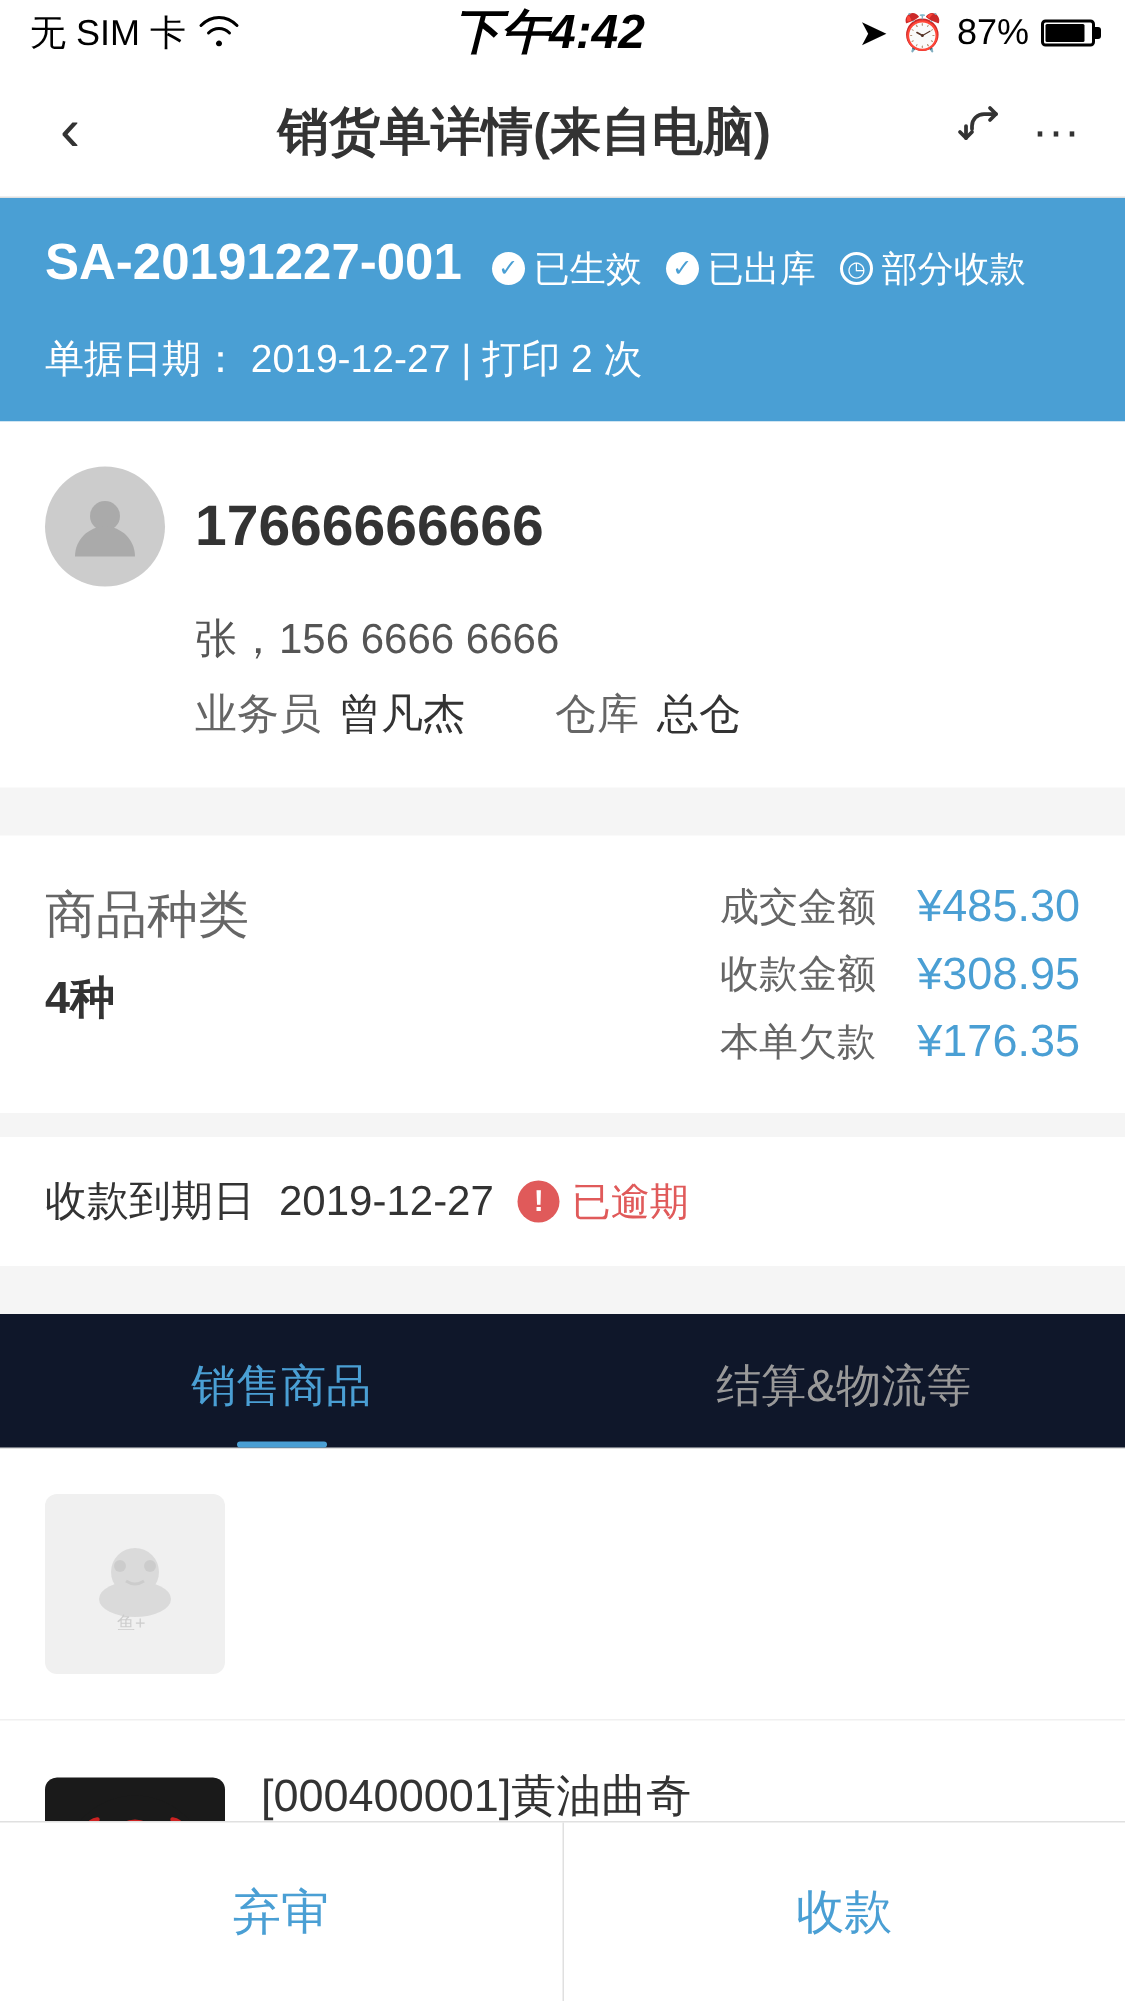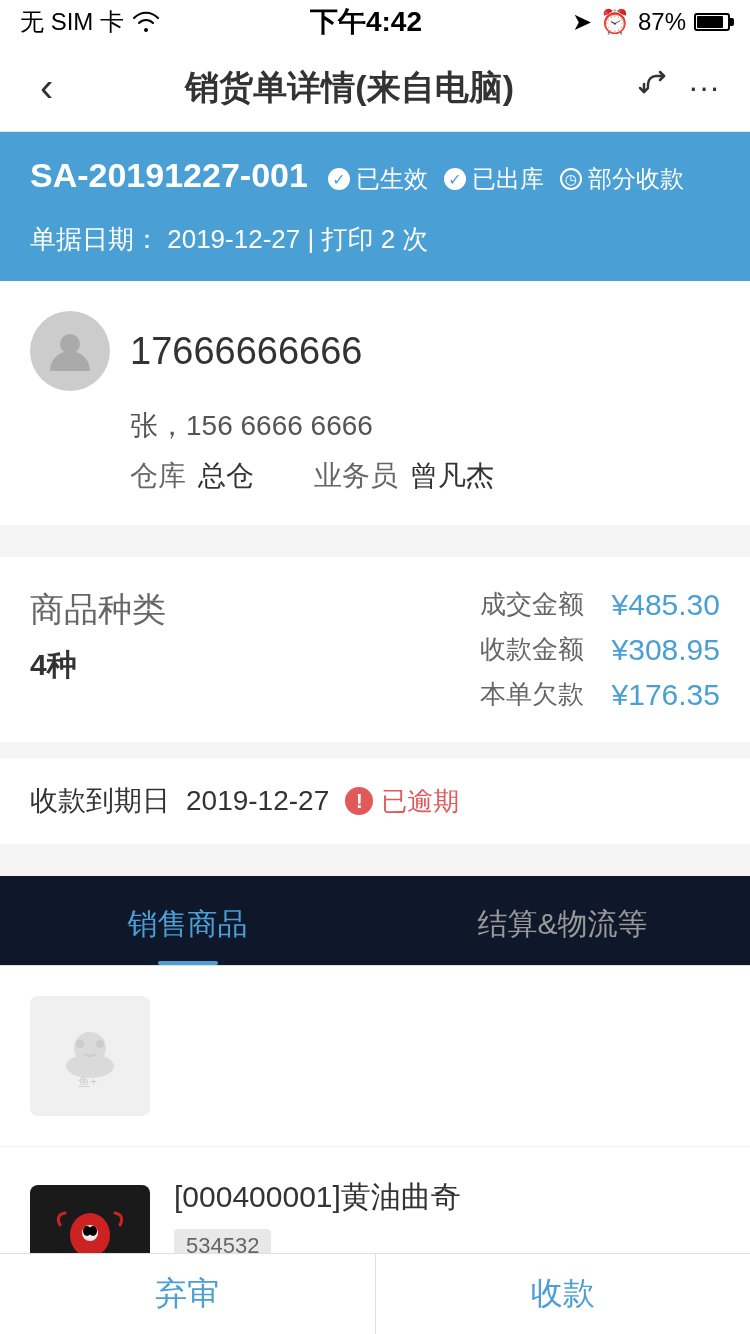--- a/index.html
+++ b/index.html
@@ -18,21 +18,21 @@
       background: #fff;
       height: 44px;
       display: flex;
       align-items: center;
       justify-content: space-between;
       padding: 0 20px;
       font-size: 24px;
       color: #000;
     }
     .status-left { display: flex; align-items: flex-end; gap: 8px; }
-    .status-center { font-size: 28px; font-weight: 600; }
+    .status-center { font-size: 32px; font-weight: 600; font-style: italic; }
     .status-right { display: flex; align-items: center; gap: 8px; font-size: 24px; }
 
     
     .nav-bar {
       background: #fff;
       height: 88px;
       display: flex;
       align-items: center;
       padding: 0 30px;
       border-bottom: 1px solid #e0e0e0;
@@ -124,21 +124,21 @@
       border-radius: 50%;
       background: #ccc;
       display: flex;
       align-items: center;
       justify-content: center;
       color: #fff;
       font-size: 36px;
     }
     .customer-name {
       font-size: 38px;
-      font-weight: 400;
+      font-weight: 700;
       color: #333;
     }
     .customer-phone {
       font-size: 28px;
       color: #555;
       margin-bottom: 12px;
       padding-left: 100px;
     }
     .customer-meta {
       display: flex;
@@ -310,21 +310,21 @@
     }
     .price-qty { color: #4a9fd4; }
     .price-total { color: #4a9fd4; font-weight: 600; font-size: 32px; }
 
     
     .bottom-bar {
       position: fixed;
       bottom: 0;
       left: 0;
       width: 750px;
-      height: 81px;
+      height: 120px;
       background: #fff;
       border-top: 1px solid #e0e0e0;
       display: flex;
       align-items: center;
     }
     .btn-reject {
       flex: 1;
       height: 100%;
       display: flex;
       align-items: center;
@@ -446,26 +446,26 @@
         <path d="M5 45c0-11 8.9-20 20-20s20 9 20 20" fill="#aaa"></path>
       </svg>
     </div>
     <span class="customer-name">17666666666</span>
   </div>
   <div class="customer-phone">
     <span>张</span>，<span>156 6666 6666</span>
   </div>
   <div class="customer-meta">
     <div class="meta-item">
+      <span class="meta-label">业务员</span>
+      <span class="meta-value">曾凡杰</span>
+    </div>
+    <div class="meta-item">
       <span class="meta-label">仓库</span>
       <span class="meta-value">总仓</span>
-    </div>
-    <div class="meta-item">
-      <span class="meta-label">业务员</span>
-      <span class="meta-value">曾凡杰</span>
     </div>
   </div>
 </div>
 
 <div class="divider"></div>
 
 <div class="summary-section">
   <div class="summary-left">
     <div class="summary-label">商品种类</div>
     <div class="summary-value">4种</div>

